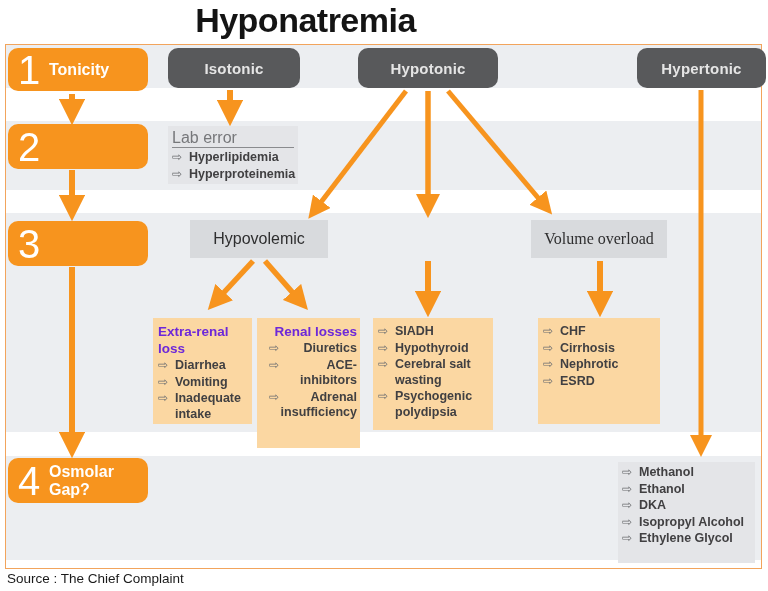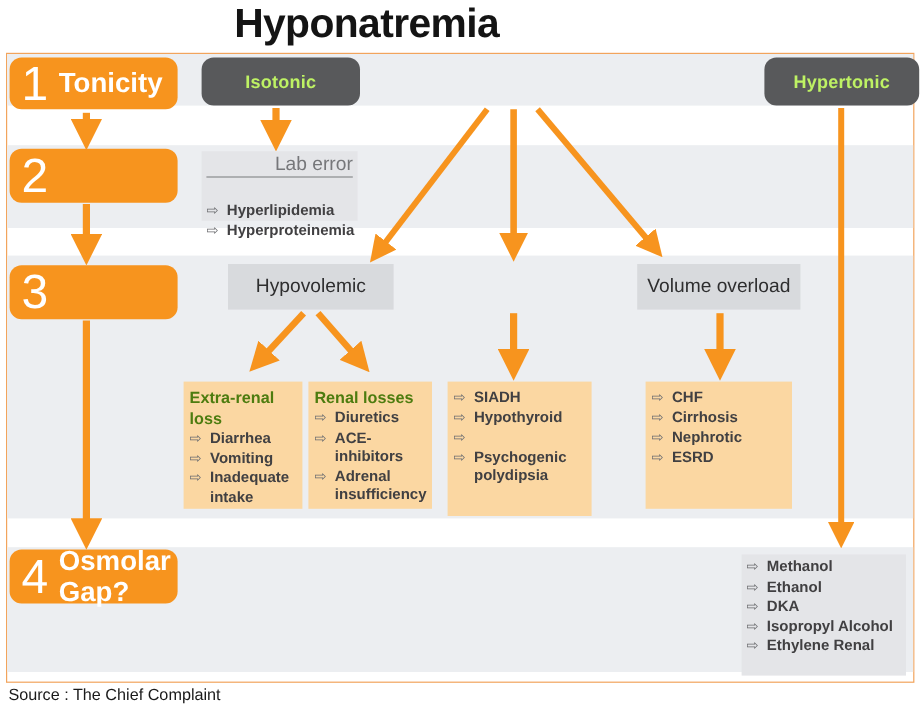--- a/index.html
+++ b/index.html
@@ -13,57 +13,57 @@
   .st1{top:45px;height:43px;}
   .st2{top:121px;height:69px;}
   .st3{top:213px;height:219px;}
   .st4{top:456px;height:104px;}
   .arrows{position:absolute;left:0;top:0;z-index:1;pointer-events:none;}
 
   
   .step{position:absolute;left:8px;width:140px;background:#f7941e;border-radius:10px;
         display:flex;align-items:center;color:#fff;z-index:2;box-sizing:border-box;padding:2px 4px;}
   .step .num{flex:none;width:34px;text-align:center;font-size:40px;line-height:38px;font-weight:400;}
-  .step .lbl{flex:1;font-size:23px;font-weight:700;line-height:1.12;white-space:pre-line;padding-left:3px;}
+  .step .lbl{flex:1;font-size:16px;font-weight:700;line-height:1.12;white-space:pre-line;padding-left:3px;}
   .sp1{top:48px;height:43px;}
   .sp2{top:124px;height:45px;}
   .sp3{top:221px;height:45px;}
   .sp4{top:458px;height:45px;}
 
   
   .dark{position:absolute;top:48px;height:40px;background:#58595b;border-radius:10px;
-        color:#bef264;font-size:15px;font-weight:700;display:flex;align-items:center;
+        color:#e5e5e5;font-size:15px;font-weight:700;display:flex;align-items:center;
         justify-content:center;z-index:2;letter-spacing:0.2px;}
   .iso{left:168px;width:132px;}
   .hypo{left:358px;width:140px;}
   .hyper{left:637px;width:129px;}
 
   
   .vol{position:absolute;top:220px;height:38px;background:#d8dadd;color:#2e2e2f;
        font-size:16px;display:flex;align-items:center;justify-content:center;z-index:2;text-align:center;}
   .v1{left:190px;width:138px;}
   .v2{left:360px;width:137px;}
-  .v3{left:531px;width:136px;}
+  .v3{left:531px;width:136px;font-family:Liberation Serif, serif;}
 
   
   .panel{position:absolute;background:#e4e5e8;z-index:2;box-sizing:border-box;padding:2px 4px 4px 4px;}
   .lab{left:168px;top:126px;width:130px;height:58px;}
   .osm{left:618px;top:462px;width:137px;height:101px;}
-  .panel .ptitle{text-align:right;color:#76777a;font-size:16px;line-height:19px;
-                 border-bottom:1px solid #8a8b8e;margin-bottom:20px;}
+  .panel .ptitle{text-align:left;color:#76777a;font-size:16px;line-height:19px;
+                 border-bottom:1px solid #8a8b8e;margin-bottom:2px;}
   .osm .ptitle{font-size:17px;line-height:21px;border-bottom:1px solid #616264;}
 
   
   .cause{position:absolute;top:318px;background:#fbd7a2;z-index:2;box-sizing:border-box;
          padding:5px 3px 4px 5px;}
   .c1{left:153px;width:99px;height:106px;}
-  .c2{left:257px;width:103px;height:106px;}
+  .c2{left:257px;width:103px;height:130px;text-align:right;}
   .c3{left:373px;width:120px;height:112px;}
   .c4{left:538px;width:122px;height:106px;}
-  .ctitle{font-size:13.5px;font-weight:700;color:#4d7c0f;line-height:17px;}
+  .ctitle{font-size:13.5px;font-weight:700;color:#6d28d9;line-height:17px;}
 
   .item{display:flex;font-size:12.5px;font-weight:700;color:#414042;line-height:15.5px;margin-top:1px;}
   .item .blt{flex:none;width:17px;color:#6d6e71;font-weight:400;font-size:12px;}
   .item .txt{flex:1;}
 
   .source{position:absolute;left:7px;top:571px;font-size:13.5px;color:#1a1a1a;z-index:2;}
 </style>
 </head>
 <body>
 
@@ -107,20 +107,21 @@
   <div class="step sp3">
     <span class="num">3</span>
   </div>
   <div class="step sp4">
     <span class="num">4</span>
     <span class="lbl">Osmolar
 Gap?</span>
   </div>
 
   <div class="dark iso">Isotonic</div>
+  <div class="dark hypo">Hypotonic</div>
   <div class="dark hyper">Hypertonic</div>
 
   <div class="panel lab">
     <div class="ptitle">Lab error</div>
     <div class="item">
       <span class="blt">⇨</span>
       <span class="txt">Hyperlipidemia</span>
     </div>
     <div class="item">
       <span class="blt">⇨</span>
@@ -167,20 +168,21 @@
     <div class="item">
       <span class="blt">⇨</span>
       <span class="txt">SIADH</span>
     </div>
     <div class="item">
       <span class="blt">⇨</span>
       <span class="txt">Hypothyroid</span>
     </div>
     <div class="item">
       <span class="blt">⇨</span>
+      <span class="txt">Cerebral salt wasting</span>
     </div>
     <div class="item">
       <span class="blt">⇨</span>
       <span class="txt">Psychogenic polydipsia</span>
     </div>
   </div>
 
   <div class="cause c4">
     <div class="item">
       <span class="blt">⇨</span>
@@ -212,19 +214,19 @@
     <div class="item">
       <span class="blt">⇨</span>
       <span class="txt">DKA</span>
     </div>
     <div class="item">
       <span class="blt">⇨</span>
       <span class="txt">Isopropyl Alcohol</span>
     </div>
     <div class="item">
       <span class="blt">⇨</span>
-      <span class="txt">Ethylene Renal</span>
+      <span class="txt">Ethylene Glycol</span>
     </div>
   </div>
 
   <div class="source">Source : The Chief Complaint</div>
 
 </div>
 
 </body></html>

